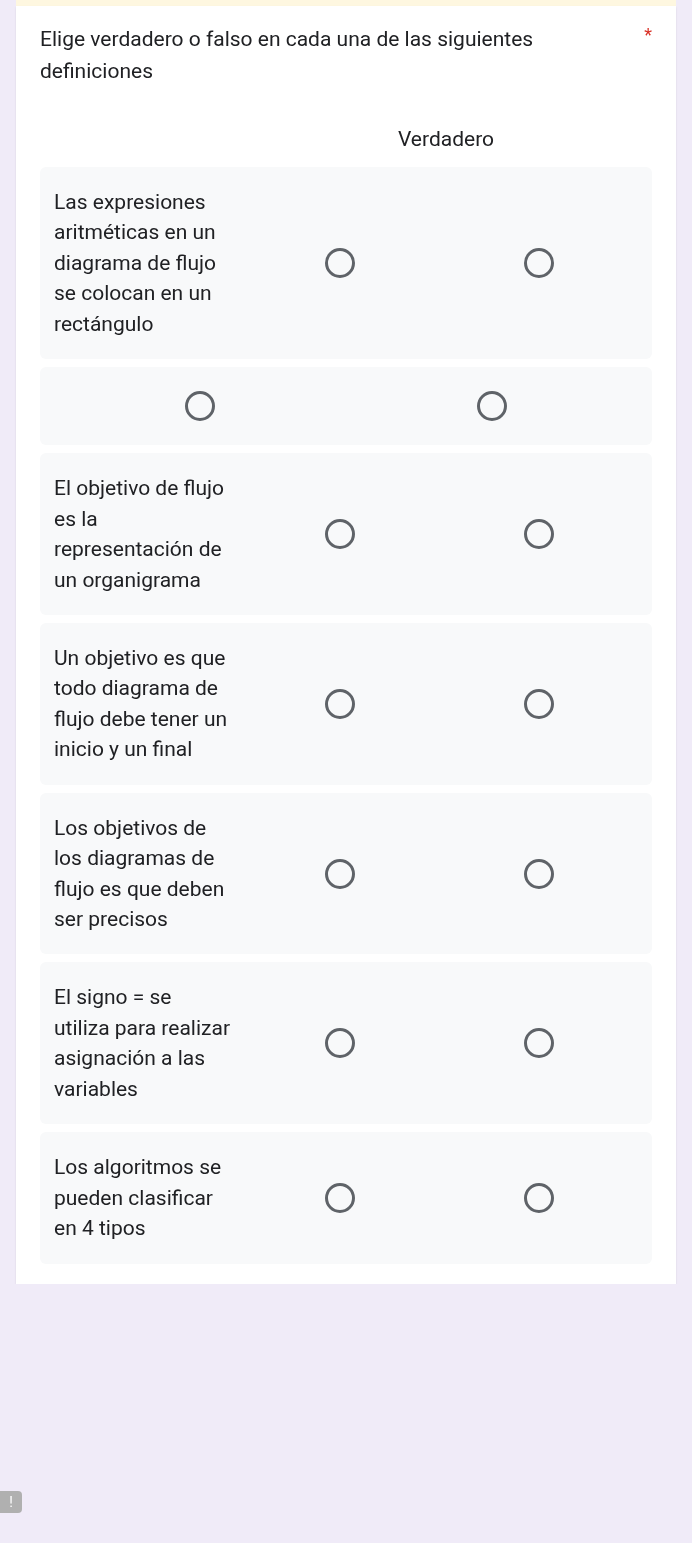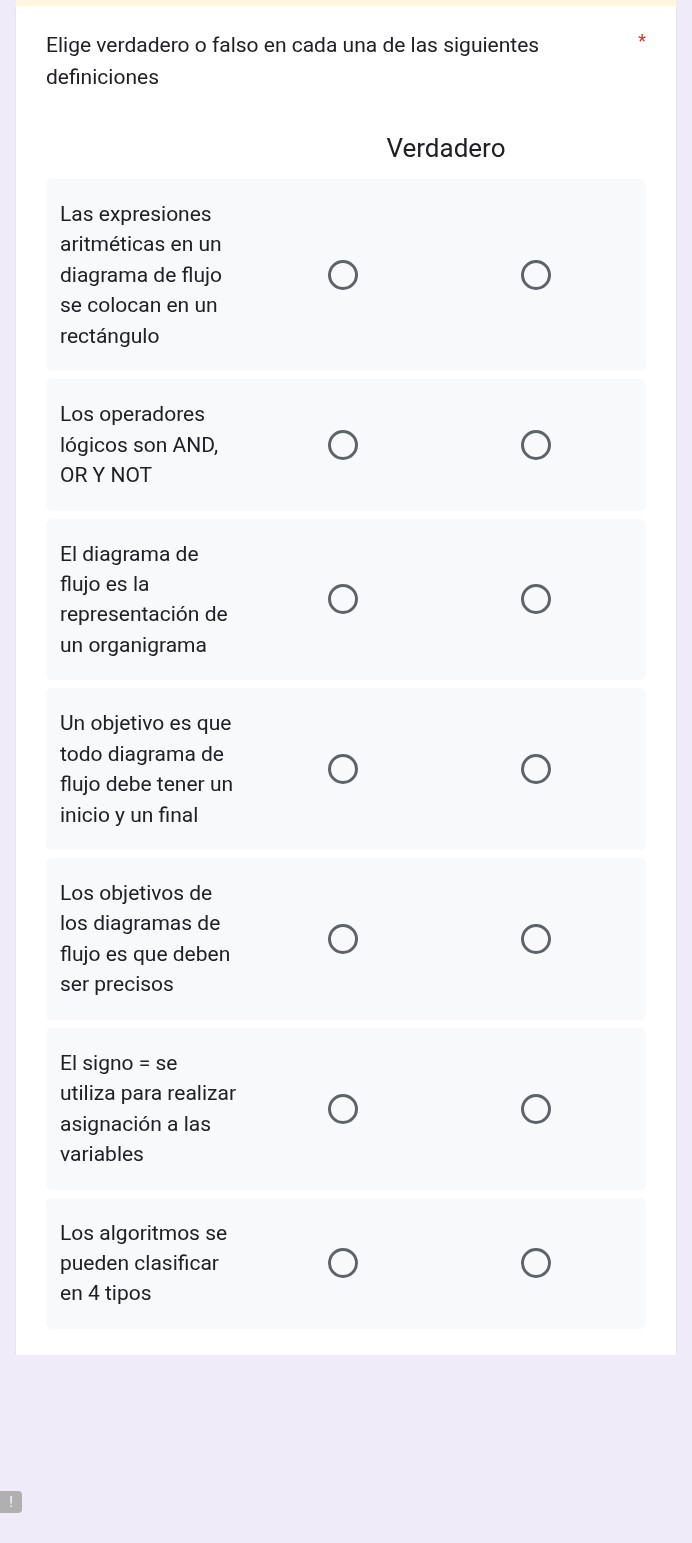--- a/index.html
+++ b/index.html
@@ -11,21 +11,21 @@
       font-family: 'Roboto', 'Helvetica Neue', Arial, sans-serif;
       background: #f0ebf8;
       padding: 0;
       width: 692px;
       position: relative;
     }
     .form-card {
       background: #ffffff;
       border-radius: 0;
       margin: 0 16px;
-      padding: 6px;
+      padding: 0;
       box-shadow: 0 1px 2px rgba(0,0,0,0.1);
     }
     .question-section {
       padding: 18px 24px 20px 24px;
     }
     .question-header {
       display: flex;
       align-items: flex-start;
       margin-bottom: 40px;
     }
@@ -45,21 +45,21 @@
       display: flex;
       align-items: center;
       padding: 0 8px 16px 8px;
     }
     .row-label-spacer {
       flex: 0 0 200px;
     }
     .col-header {
       flex: 1;
       text-align: center;
-      font-size: 26px;
+      font-size: 21px;
       color: #202124;
     }
     .grid-row {
       display: flex;
       align-items: center;
       background: #f8f9fa;
       border-radius: 6px;
       padding: 20px 14px;
       margin-bottom: 8px;
       min-height: 78px;
@@ -126,31 +126,30 @@
       <div class="row-label">Las expresiones aritméticas en un diagrama de flujo se colocan en un rectángulo</div>
       <div class="radio-cell">
           <div class="radio-circle"></div>
         </div>
       <div class="radio-cell">
           <div class="radio-circle"></div>
         </div>
     </div>
 
     <div class="grid-row">
-      <div class="row-label">Los operadores lógicos son AND, OR Y NOT</div>
-      <div class="radio-cell">
-          <div class="radio-circle"></div>
-        </div>
-      <div class="radio-cell">
-          <div class="radio-circle"></div>
-        </div>
-    </div>
-
-    <div class="grid-row">
-      <div class="row-label">El diagrama de flujo es la representación de un organigrama</div>
+      <div class="radio-cell">
+          <div class="radio-circle"></div>
+        </div>
+      <div class="radio-cell">
+          <div class="radio-circle"></div>
+        </div>
+    </div>
+
+    <div class="grid-row">
+      <div class="row-label">El objetivo de flujo es la representación de un organigrama</div>
       <div class="radio-cell">
           <div class="radio-circle"></div>
         </div>
       <div class="radio-cell">
           <div class="radio-circle"></div>
         </div>
     </div>
 
     <div class="grid-row">
       <div class="row-label">Un objetivo es que todo diagrama de flujo debe tener un inicio y un final</div>

